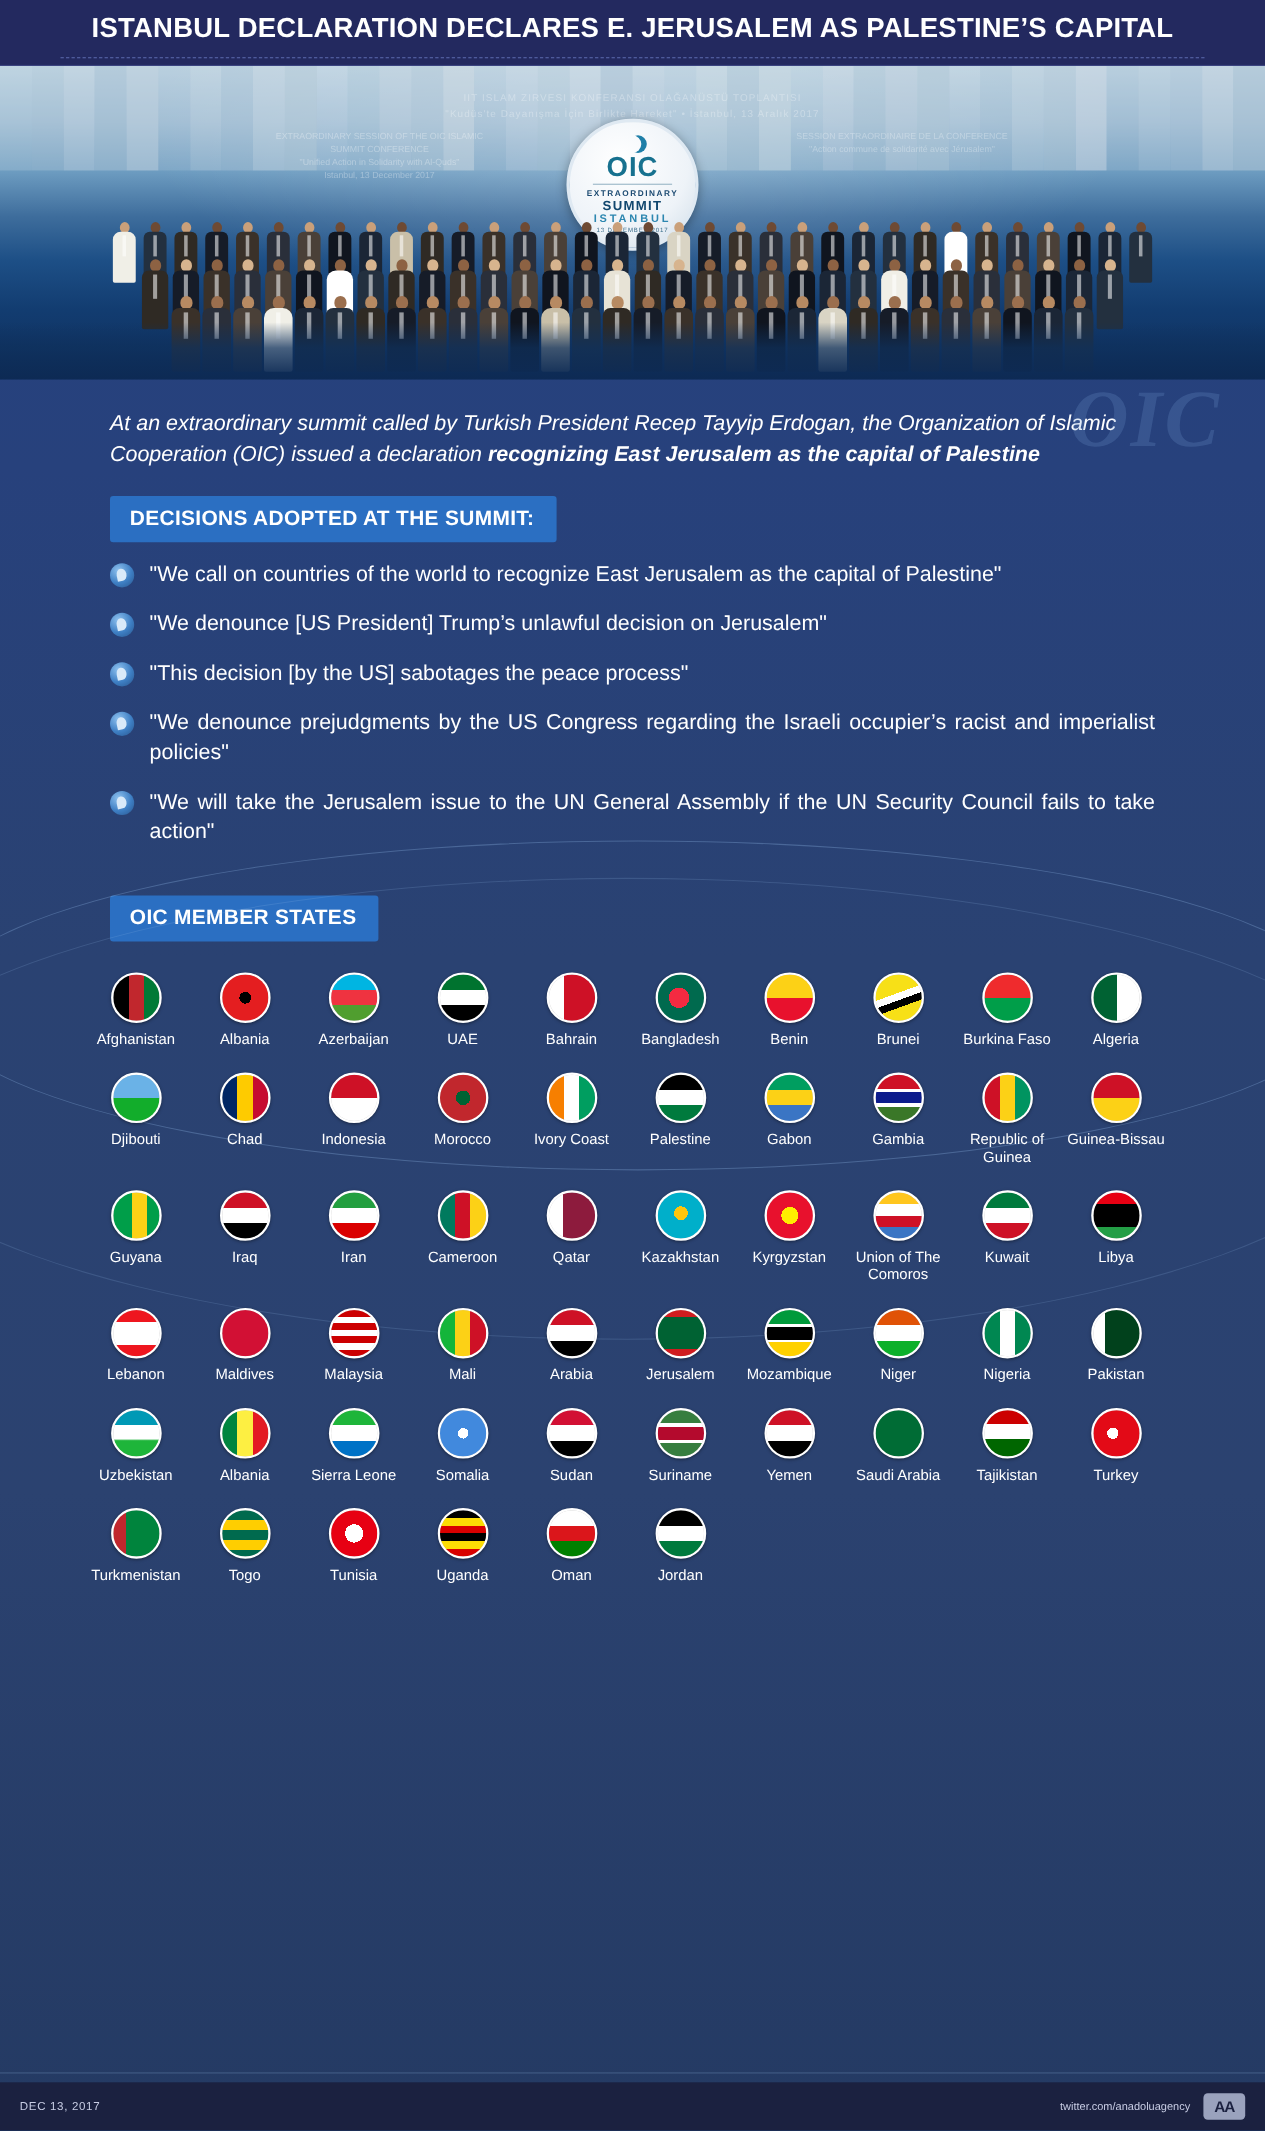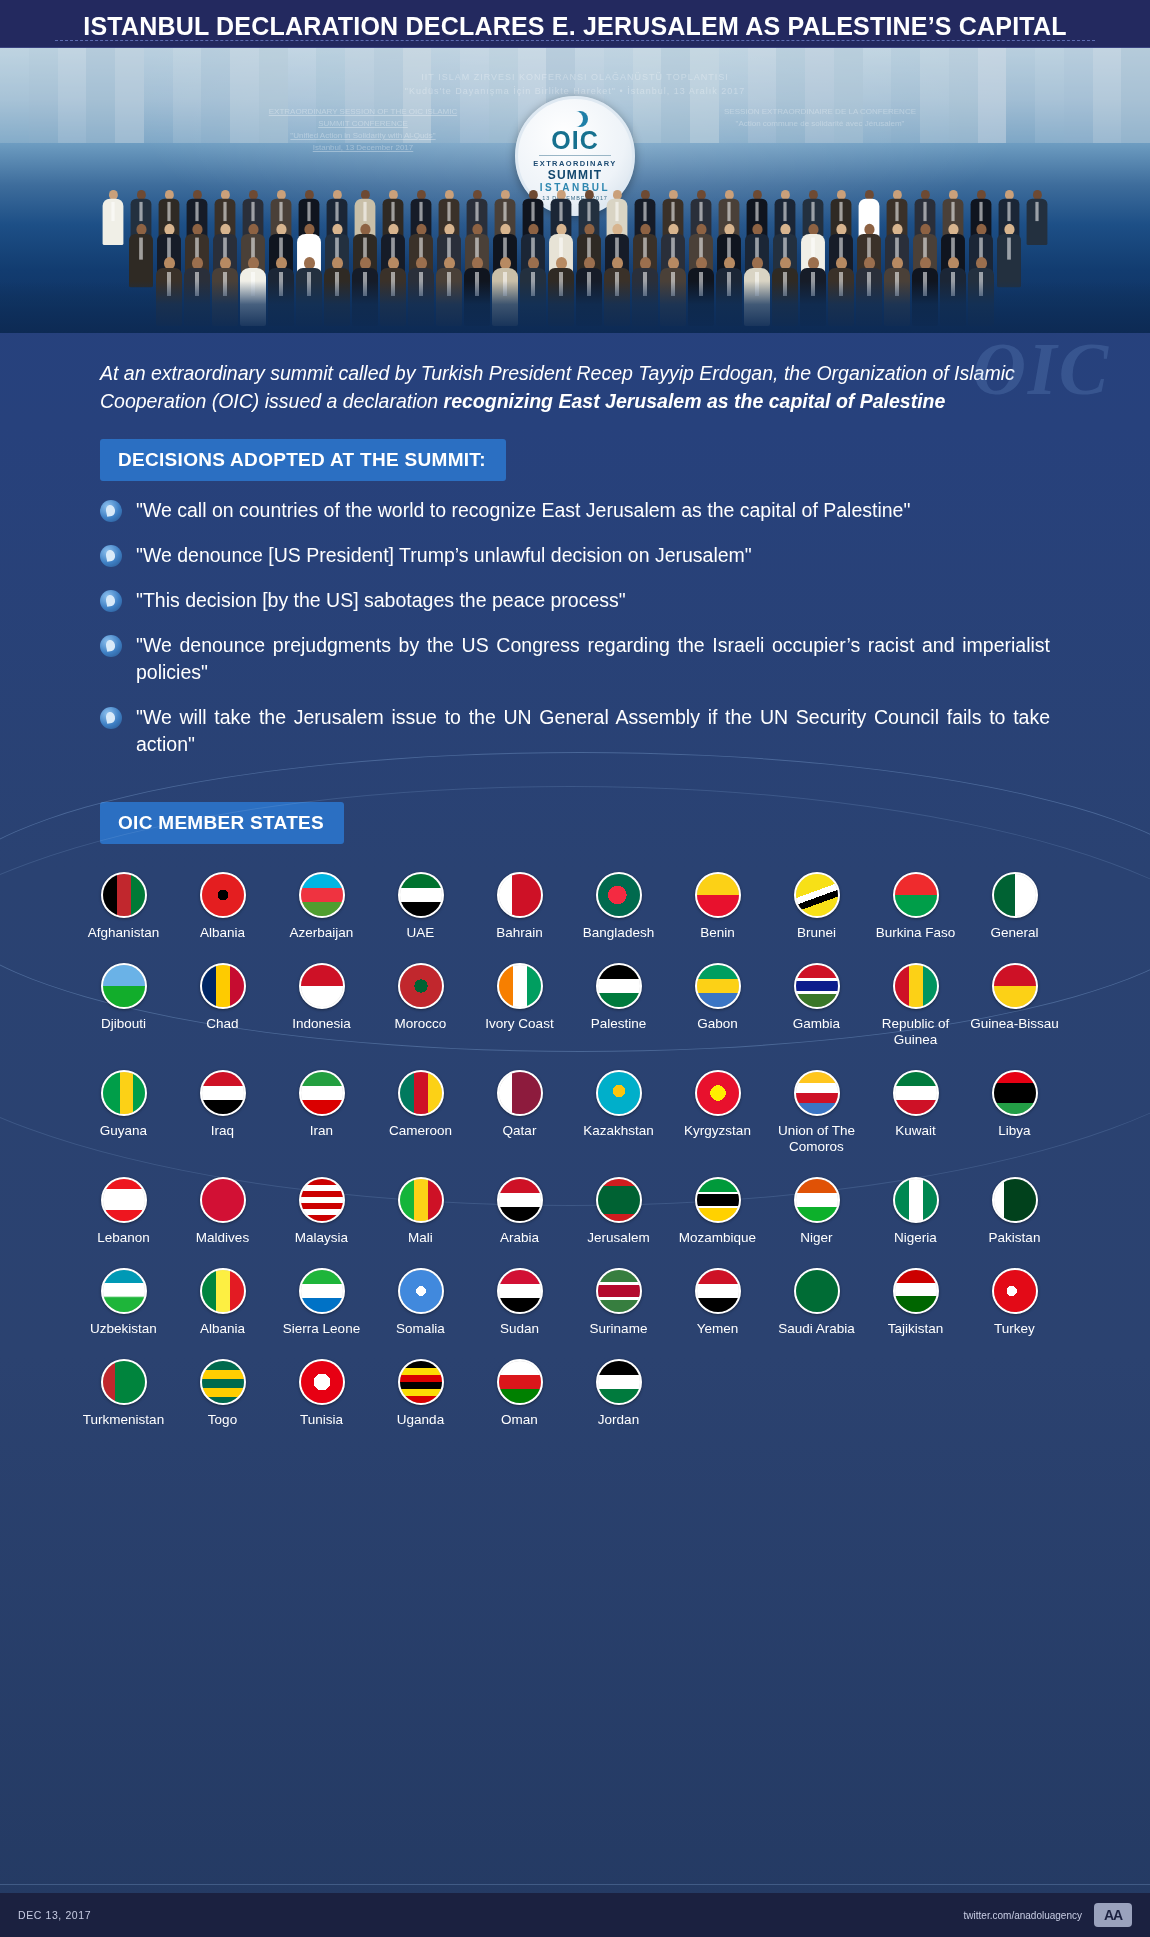--- a/index.html
+++ b/index.html
@@ -14,21 +14,21 @@
     position: relative;
     width: 1150px;
     height: 1937px;
     background: linear-gradient(180deg,#24417f 0%,#27417c 22%,#2a4272 45%,#2b4270 70%,#243a63 100%);
     overflow: hidden;
   }
 
   
   .header {
     position: relative;
-    height: 48px;
+    height: 60px;
     background: #23295f;
     border-bottom: 1px solid #3a4380;
   }
   .header-title {
     color: #ffffff;
     font-size: 25px;
     font-weight: bold;
     letter-spacing: 0.2px;
     text-align: center;
     line-height: 52px;
@@ -53,23 +53,23 @@
   .photo-bg-text {
     position: absolute;
     top: 22px; left: 0; right: 0;
     text-align: center;
     color: rgba(255,255,255,0.30);
     font-size: 9px;
     line-height: 14px;
     letter-spacing: 1px;
   }
   .photo-bg-left {
-    position: absolute; top: 58px; left: 263px;
+    position: absolute; top: 58px; left: 245px;
     color: rgba(255,255,255,0.32);
-    font-size: 8px; line-height: 12px; text-align: center; width: 200px; text-decoration: underline;
+    font-size: 8px; line-height: 12px; text-align: center; width: 200px;
   }
   .photo-bg-right {
     position: absolute; top: 58px; right: 215px;
     color: rgba(255,255,255,0.30);
     font-size: 8px; line-height: 12px; text-align: center; width: 230px;
   }
   .oic-badge {
     position: absolute;
     top: 48px; left: 50%;
     transform: translateX(-50%);
@@ -836,21 +836,21 @@
         <div class="country">
           <div class="flag">
             <div class="fl-inner" style="background: linear-gradient(rgb(239, 43, 45) 0px, rgb(239, 43, 45) 50%, rgb(0, 158, 73) 50%, rgb(0, 158, 73) 100%);"></div>
           </div>
           <div class="country-name">Burkina Faso</div>
         </div>
         <div class="country">
           <div class="flag">
             <div class="fl-inner" style="background: linear-gradient(90deg, rgb(0, 98, 51) 0px, rgb(0, 98, 51) 50%, rgb(255, 255, 255) 50%, rgb(255, 255, 255) 100%);"></div>
           </div>
-          <div class="country-name">General</div>
+          <div class="country-name">Algeria</div>
         </div>
         <div class="country">
           <div class="flag">
             <div class="fl-inner" style="background: linear-gradient(rgb(106, 178, 231) 0px, rgb(106, 178, 231) 50%, rgb(18, 173, 43) 50%, rgb(18, 173, 43) 100%);"></div>
           </div>
           <div class="country-name">Djibouti</div>
         </div>
         <div class="country">
           <div class="flag">
             <div class="fl-inner" style="background: linear-gradient(90deg, rgb(0, 38, 100) 0px, rgb(0, 38, 100) 33%, rgb(254, 203, 0) 33%, rgb(254, 203, 0) 66%, rgb(198, 12, 48) 66%, rgb(198, 12, 48) 100%);"></div>

